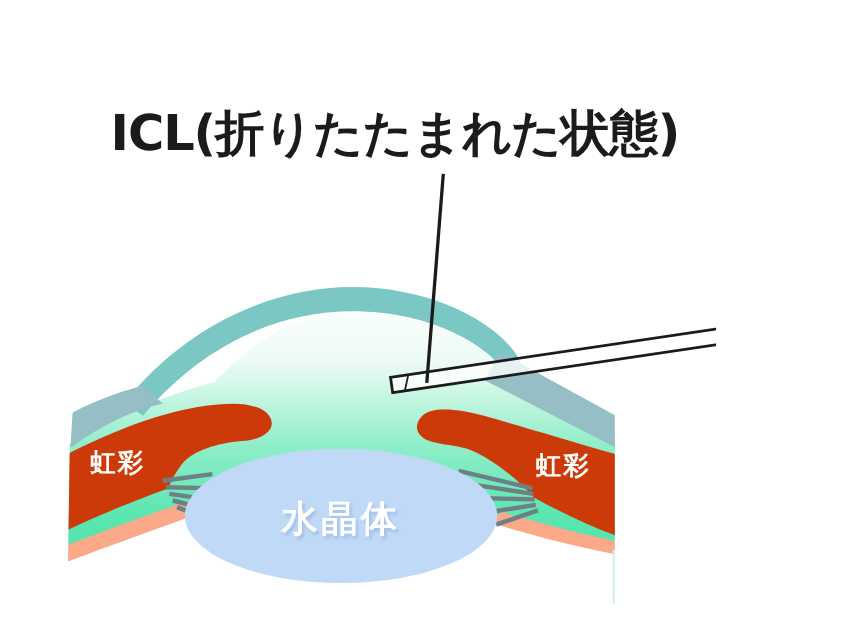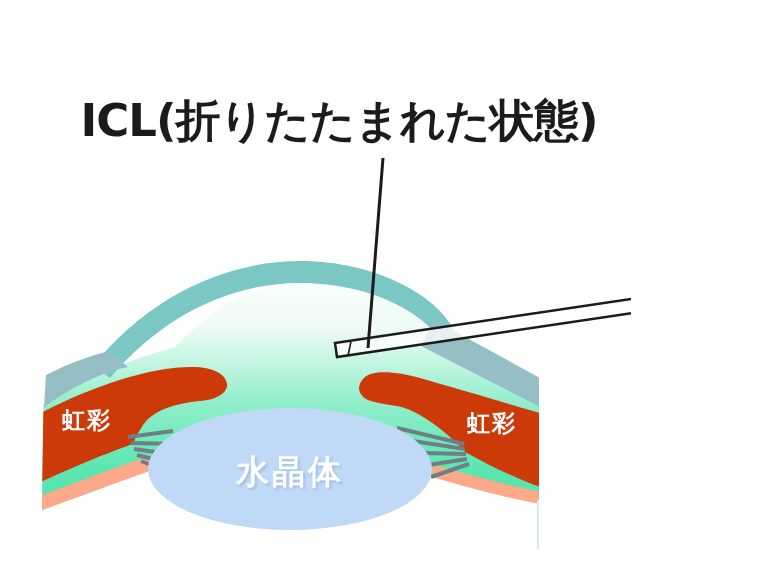--- a/index.html
+++ b/index.html
@@ -7,20 +7,21 @@
     padding: 0;
     background: #ffffff;
   }
   .canvas {
     position: relative;
     width: 631px;
     height: 584px;
     background: var(--bg, #ffffff);
     overflow: hidden;
     font-family: "DejaVu Sans", "Liberation Sans", sans-serif;
+    padding-left: 20px;
   }
   svg { display: block; }
 
   
   .chamber        { fill: url(#chamberGrad); }
   .stop-top       { stop-color: var(--chamber-top, #ffffff); }
   .stop-hi        { stop-color: var(--chamber-hi, #edfbf4); }
   .stop-mid       { stop-color: var(--chamber-mid, #8feec9); }
   .stop-deep      { stop-color: var(--chamber-deep, #5ce6b1); }
   .stop-base      { stop-color: var(--chamber-base, #55e3ad); }

